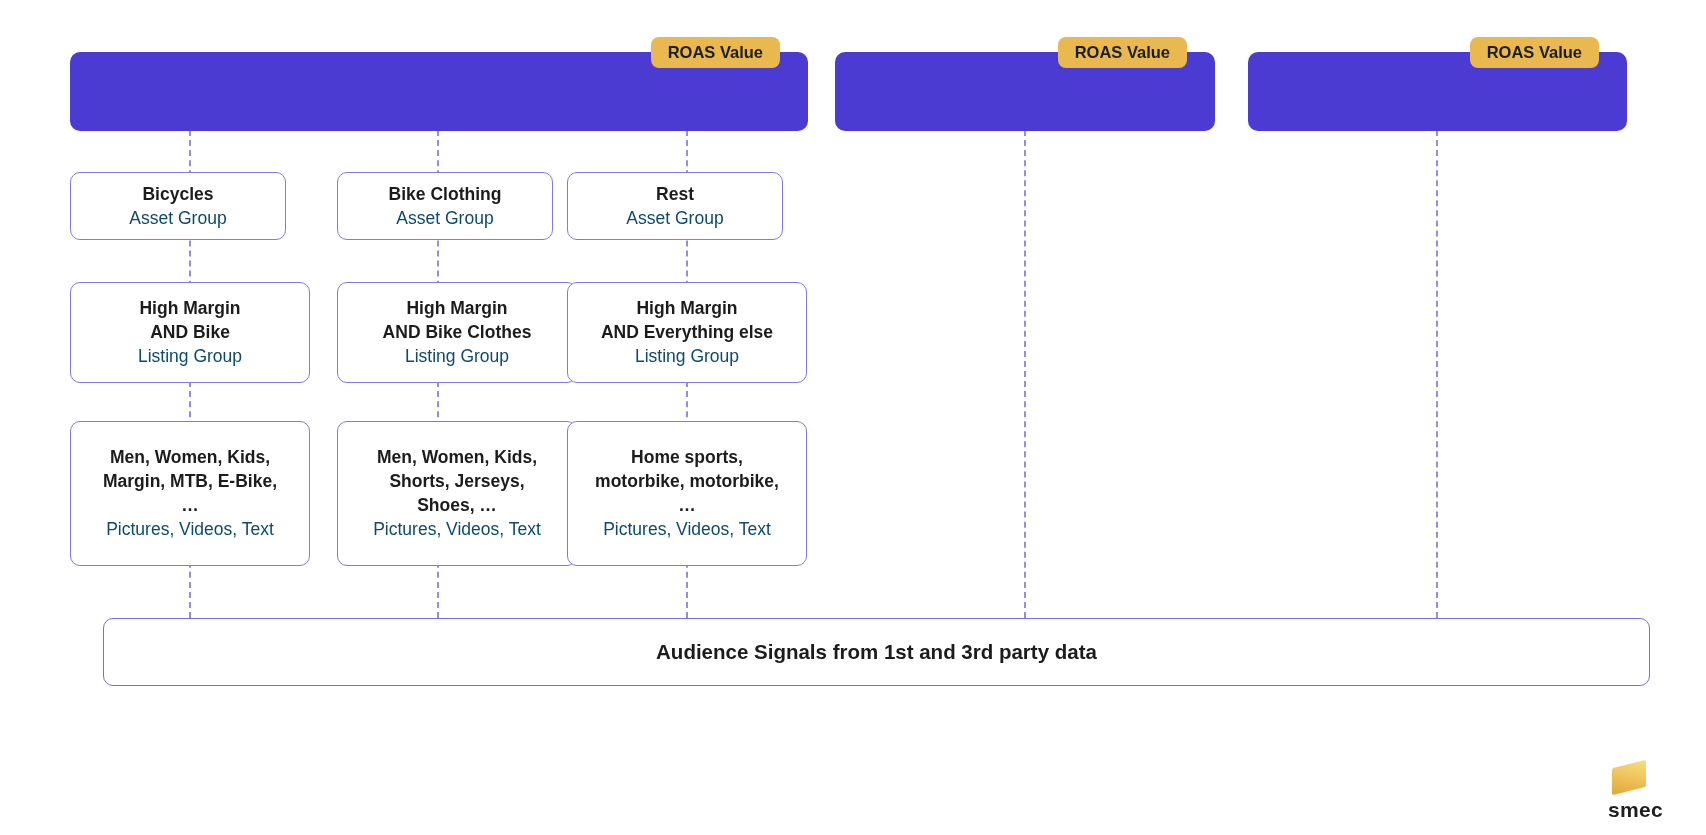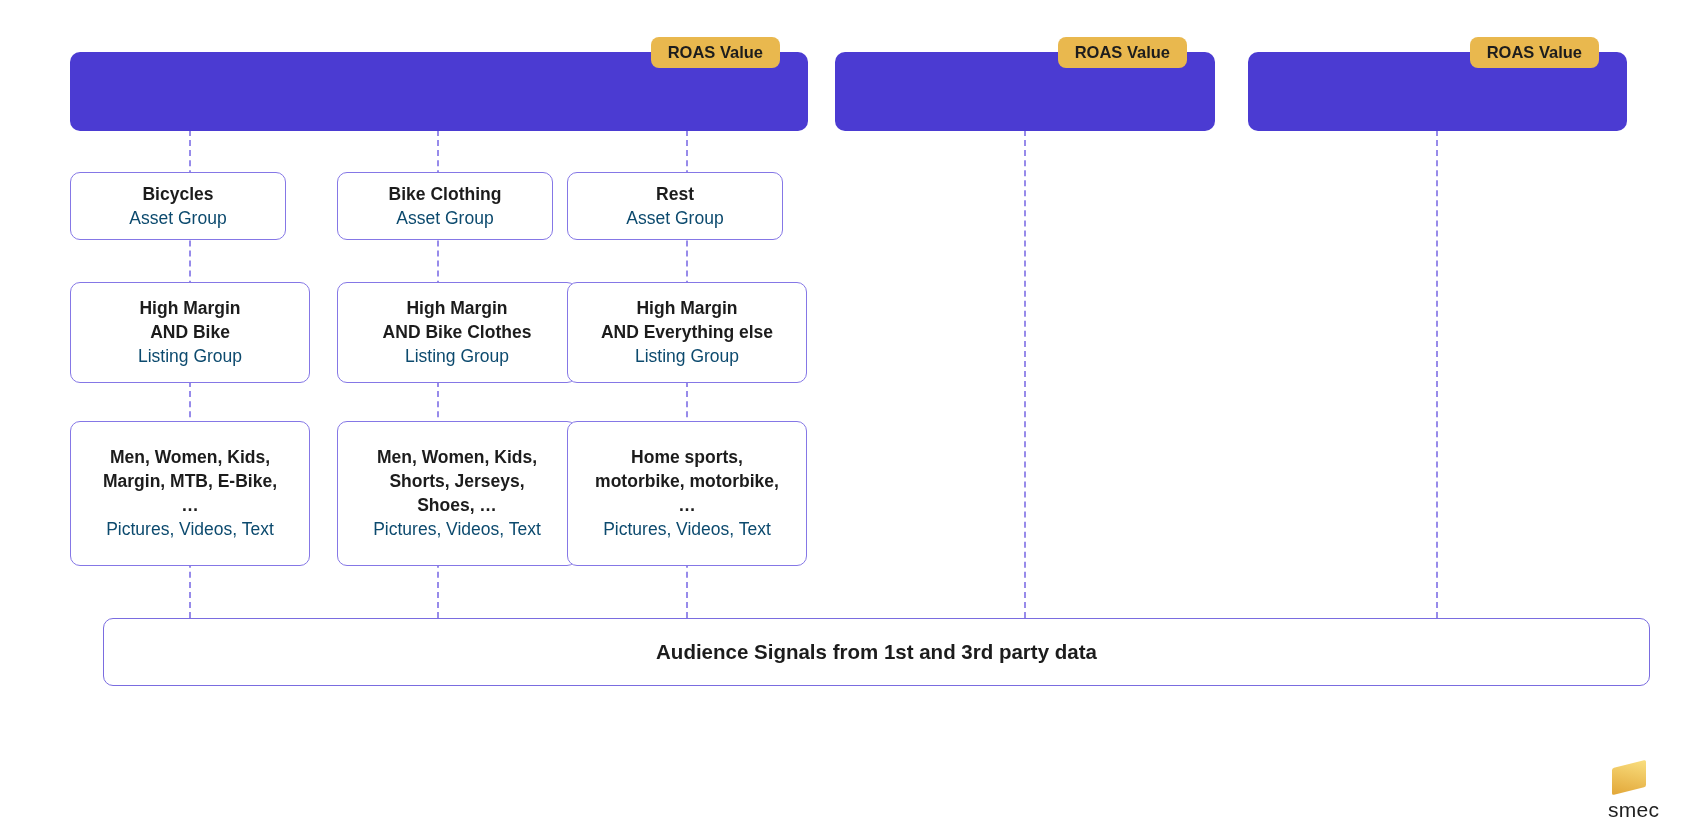--- a/index.html
+++ b/index.html
@@ -86,21 +86,21 @@
   .logo-mark {
     width: 34px; height: 27px;
     margin-left: 4px;
     transform: skewY(-14deg);
     border-radius: 2px;
     background: linear-gradient(205deg, #F8DC7C 5%, #E3A93B 95%);
   }
   .logo-text {
     margin-top: 7px;
     font-size: 21px;
-    font-weight: 400;
+    font-weight: 700;
     color: #1f1f1f;
     letter-spacing: 0.3px;
   }
 </style>
 </head>
 <body>
 
 <div class="canvas">
 
   <div class="connector" style="left:189px"></div>

